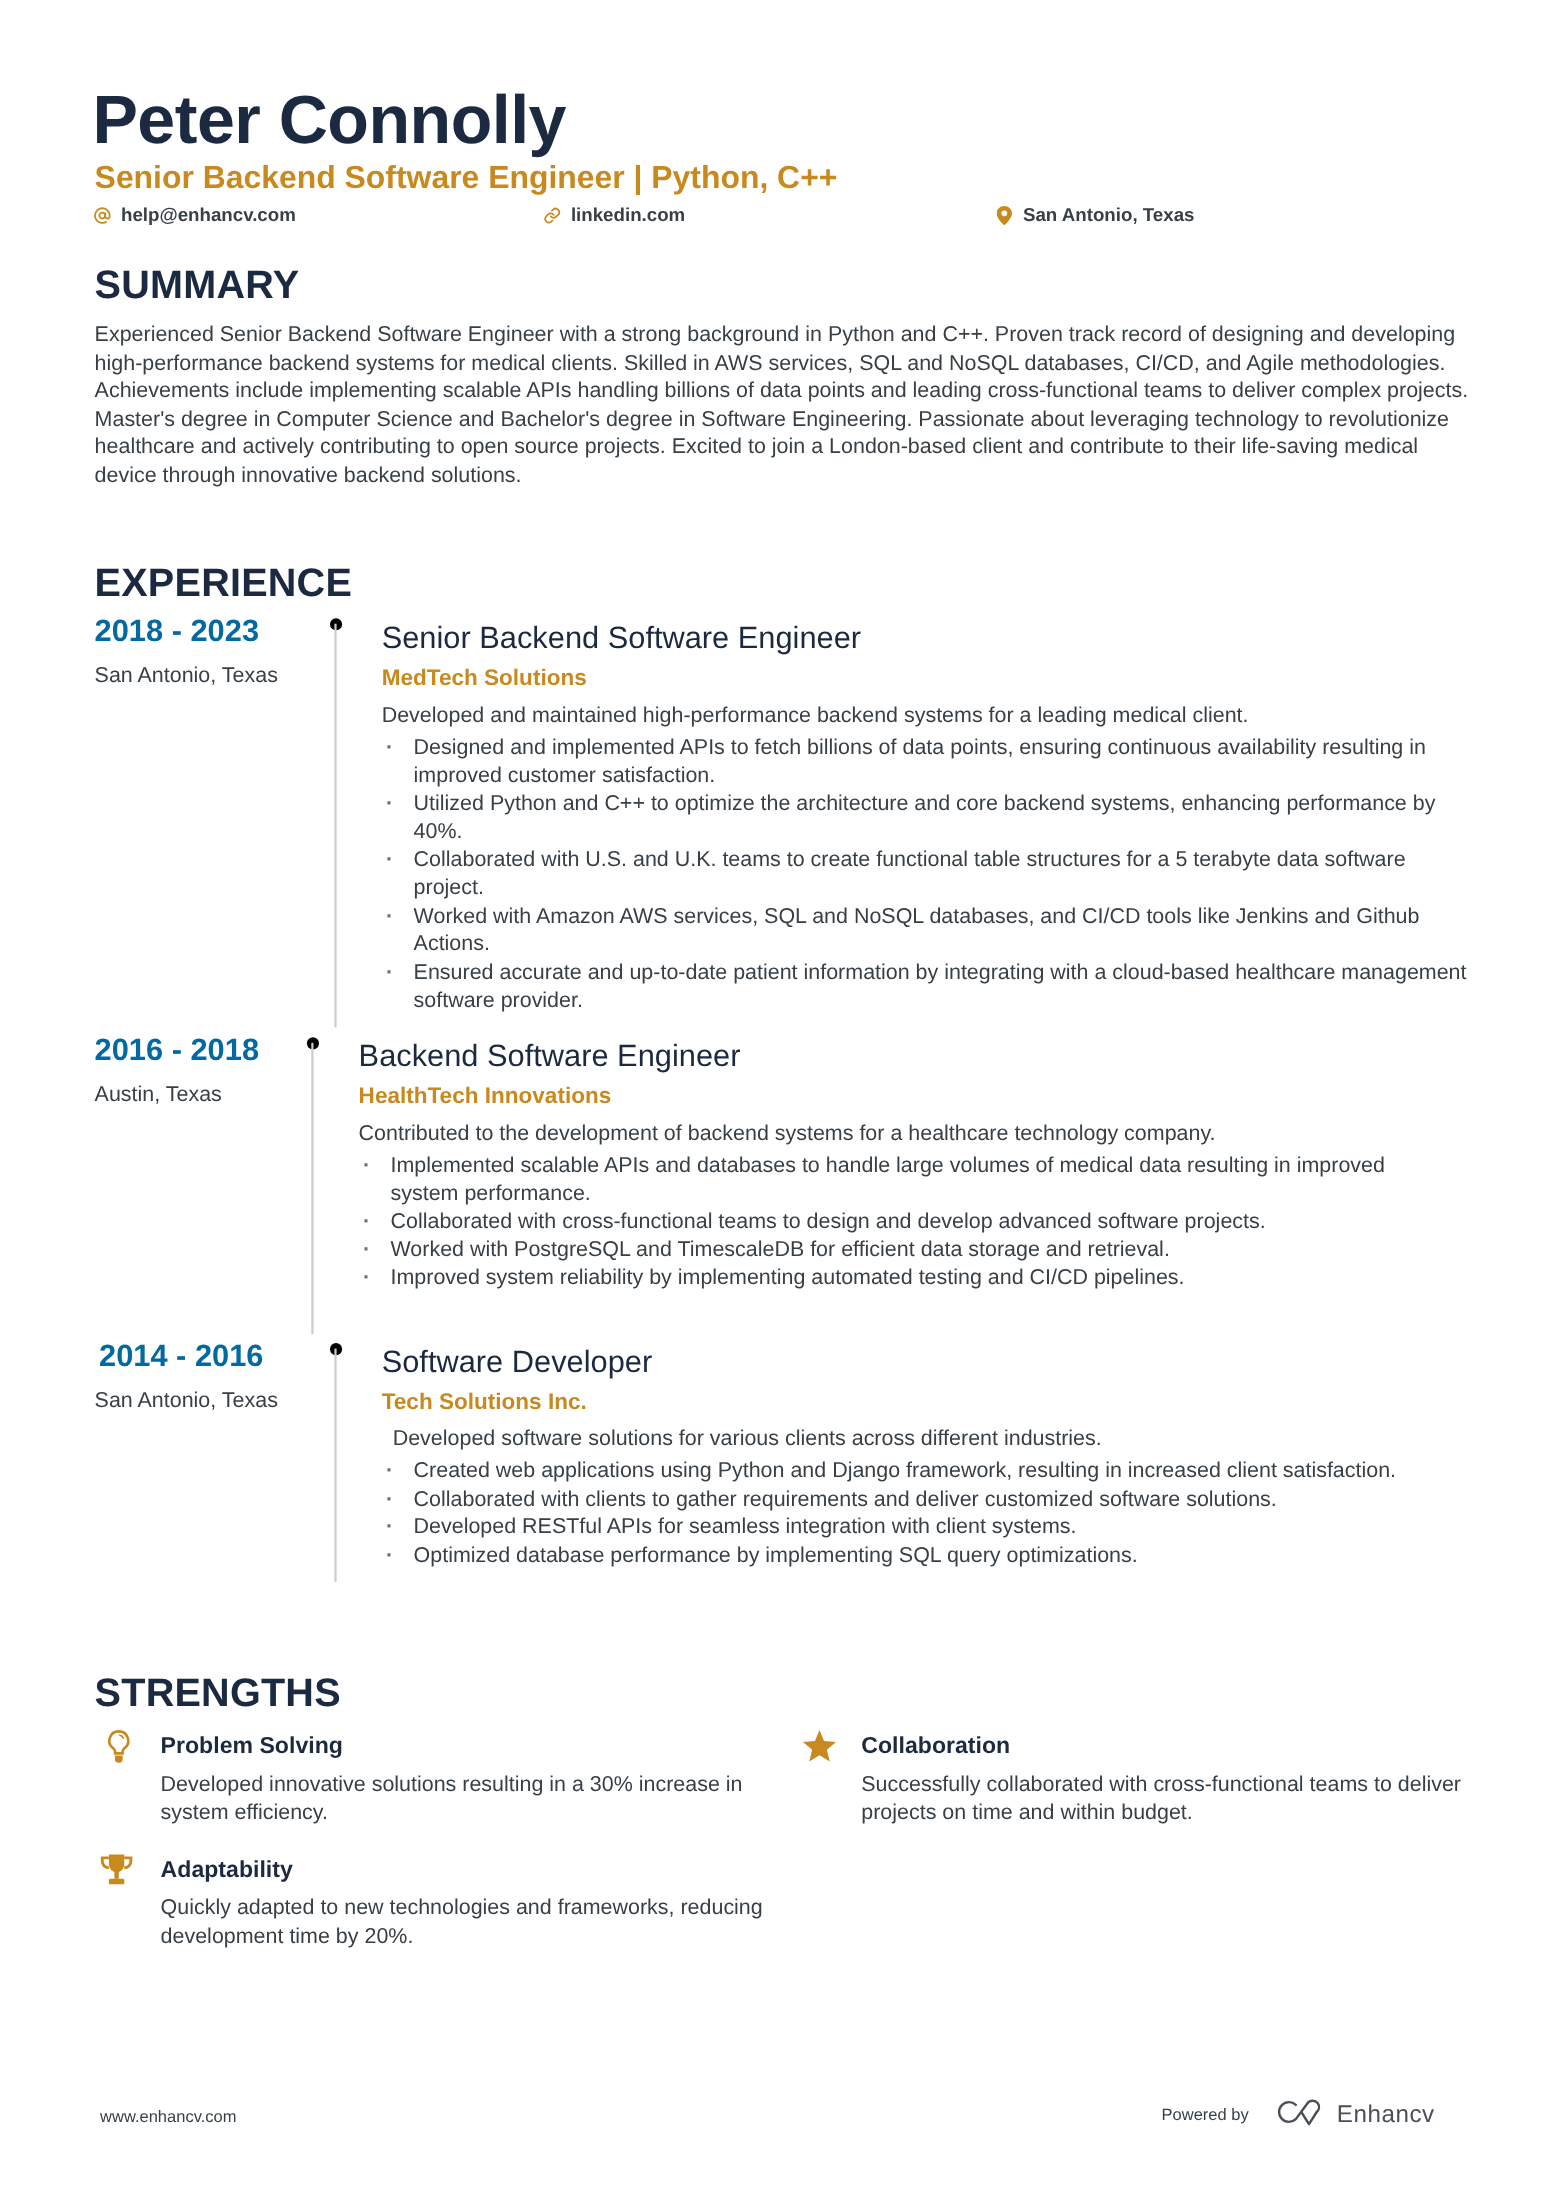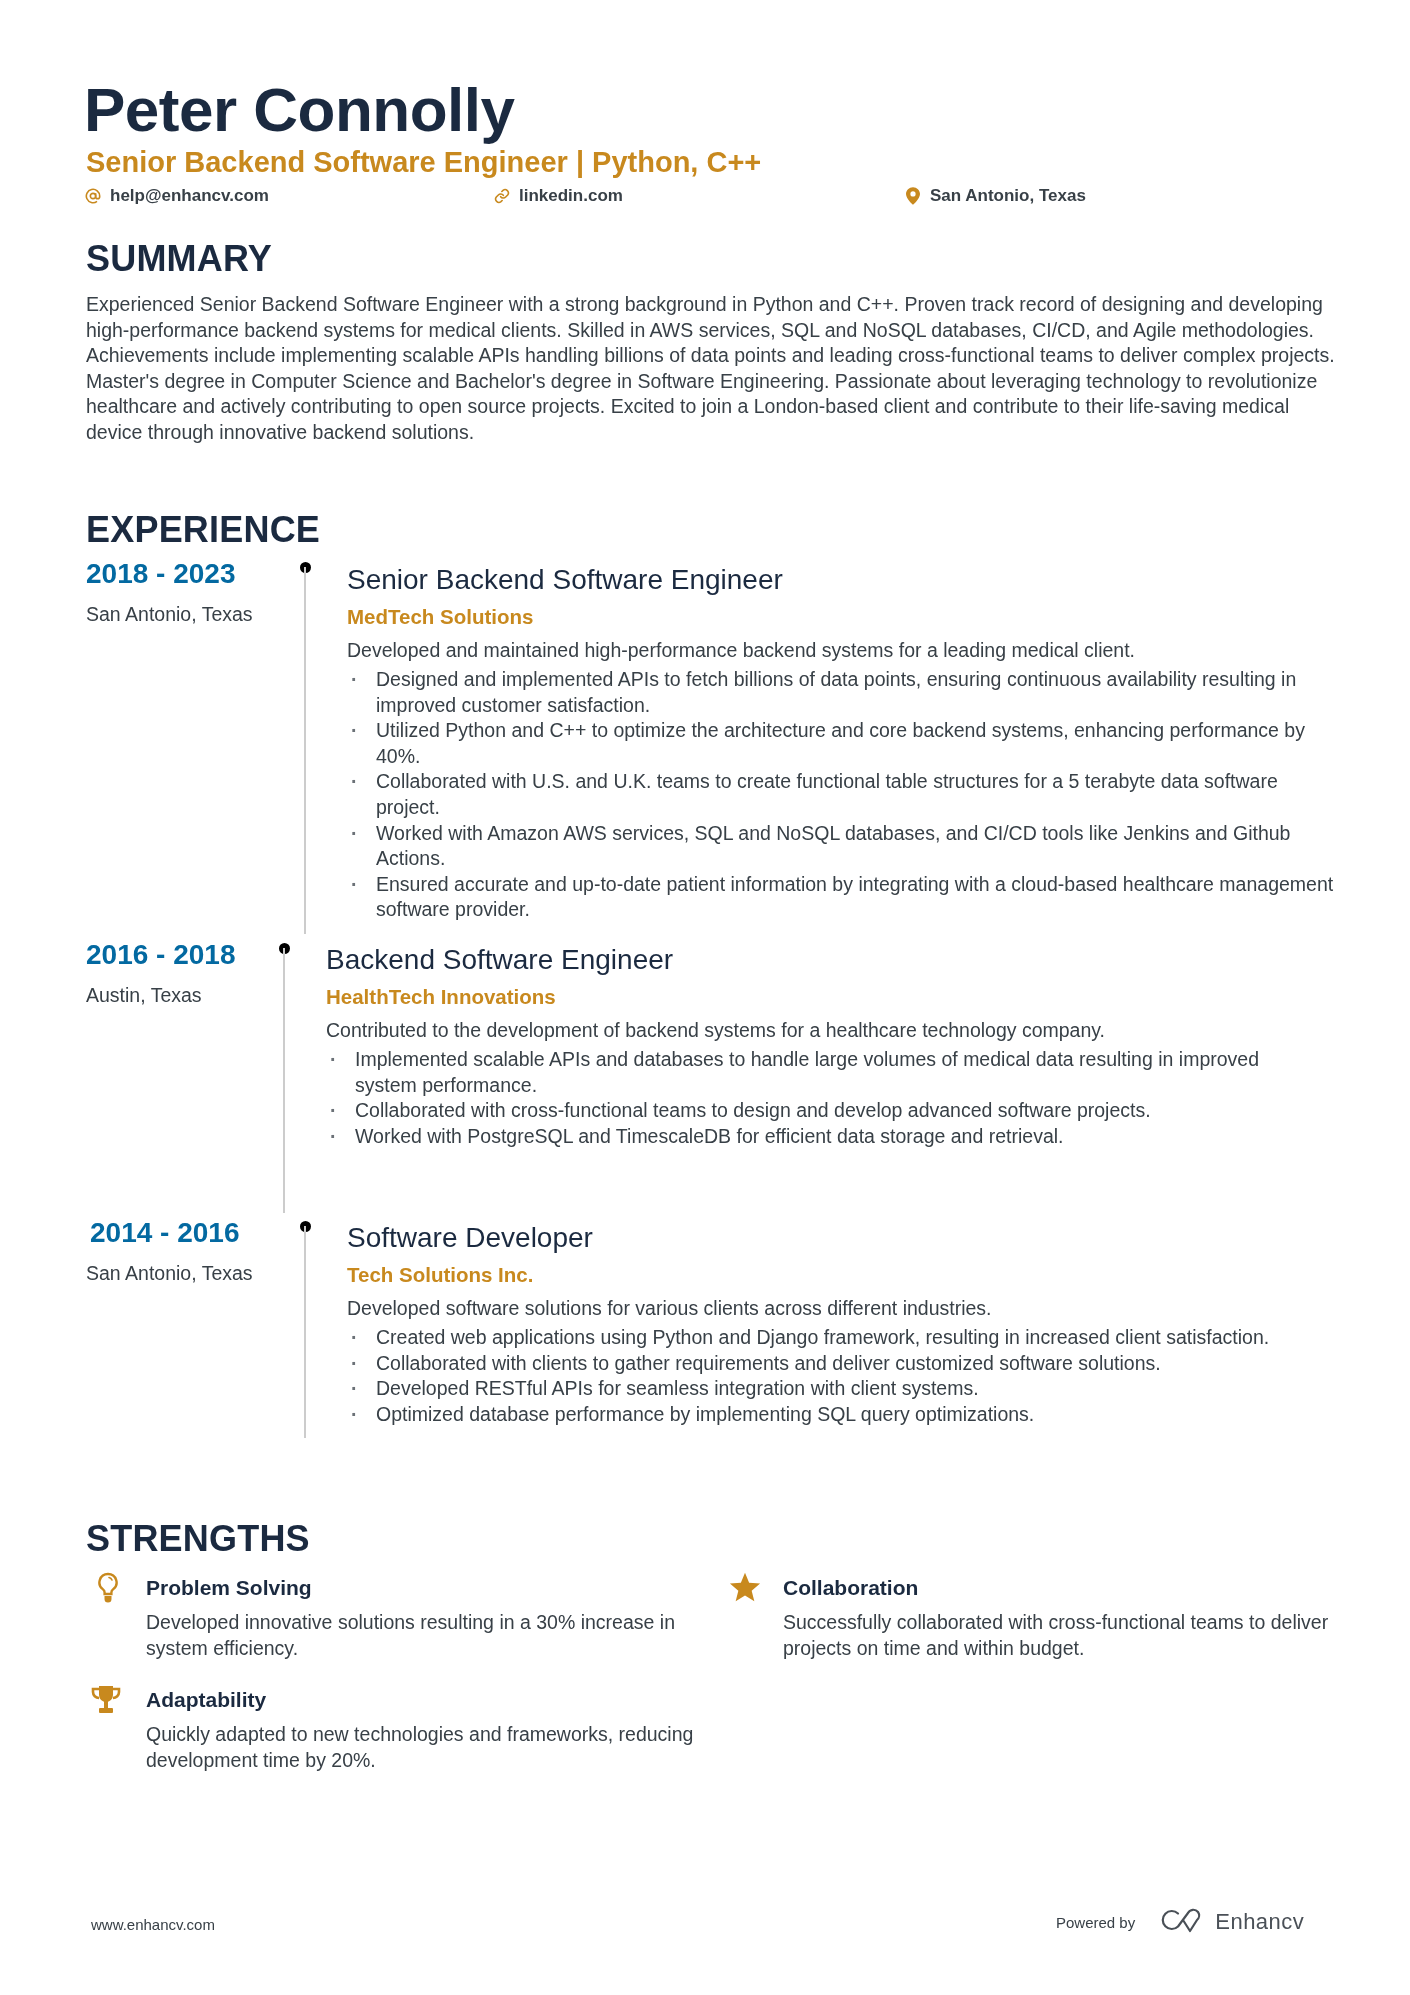--- a/index.html
+++ b/index.html
@@ -96,31 +96,32 @@
   <div class="abs job-loc" style="left:86px; top:982px;">Austin, Texas</div>
   <div class="abs tl-dot" style="left:279px; top:943px;"></div>
   <div class="abs tl-line" style="left:283px; top:948px; height:265px;"></div>
   <div class="abs job-title" style="left:326px; top:943px;">Backend Software Engineer</div>
   <div class="abs job-company" style="left:326px; top:984px;">HealthTech Innovations</div>
   <div class="abs job-desc" style="left:326px; top:1017px;">Contributed to the development of backend systems for a healthcare technology company.</div>
   <ul class="abs bullets" style="left:326px; top:1047px; width:1000px;">
     <li>Implemented scalable APIs and databases to handle large volumes of medical data resulting in improved system performance.</li>
     <li>Collaborated with cross-functional teams to design and develop advanced software projects.</li>
     <li>Worked with PostgreSQL and TimescaleDB for efficient data storage and retrieval.</li>
+    <li>Improved system reliability by implementing automated testing and CI/CD pipelines.</li>
   </ul>
 </div>
 
 <div>
   <div class="abs job-date" style="left:90px; top:1220px;">2014 - 2016</div>
   <div class="abs job-loc" style="left:86px; top:1260px;">San Antonio, Texas</div>
   <div class="abs tl-dot" style="left:300px; top:1221px;"></div>
   <div class="abs tl-line" style="left:304px; top:1226px; height:212px;"></div>
   <div class="abs job-title" style="left:347px; top:1221px;">Software Developer</div>
   <div class="abs job-company" style="left:347px; top:1262px;">Tech Solutions Inc.</div>
-  <div class="abs job-desc" style="left:347px; top:1295px;">Developed software solutions for various clients across different industries.</div>
+  <div class="abs job-desc" style="left:357px; top:1295px;">Developed software solutions for various clients across different industries.</div>
   <ul class="abs bullets" style="left:347px; top:1325px; width:1000px;">
     <li>Created web applications using Python and Django framework, resulting in increased client satisfaction.</li>
     <li>Collaborated with clients to gather requirements and deliver customized software solutions.</li>
     <li>Developed RESTful APIs for seamless integration with client systems.</li>
     <li>Optimized database performance by implementing SQL query optimizations.</li>
   </ul>
 </div>
 
 <div class="abs section-title" style="top:1518px;">STRENGTHS</div>
 

